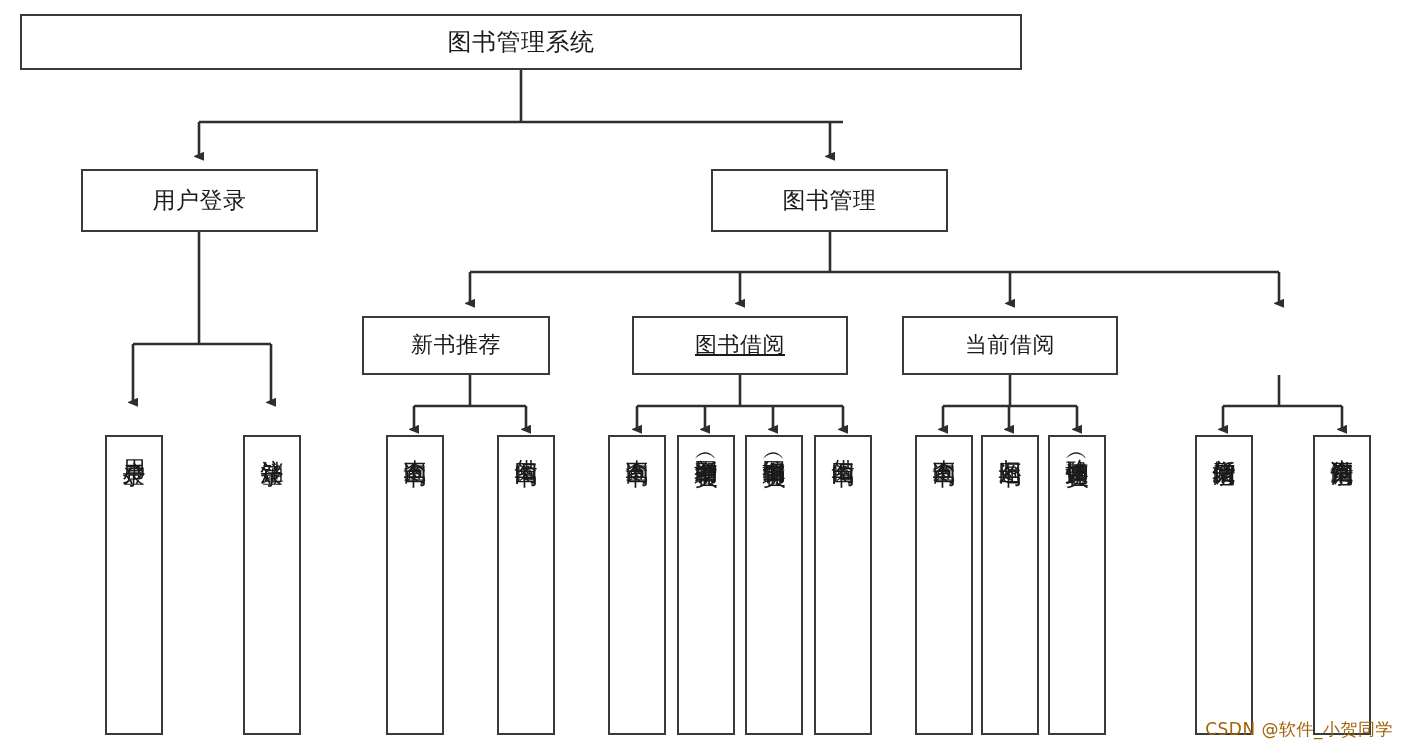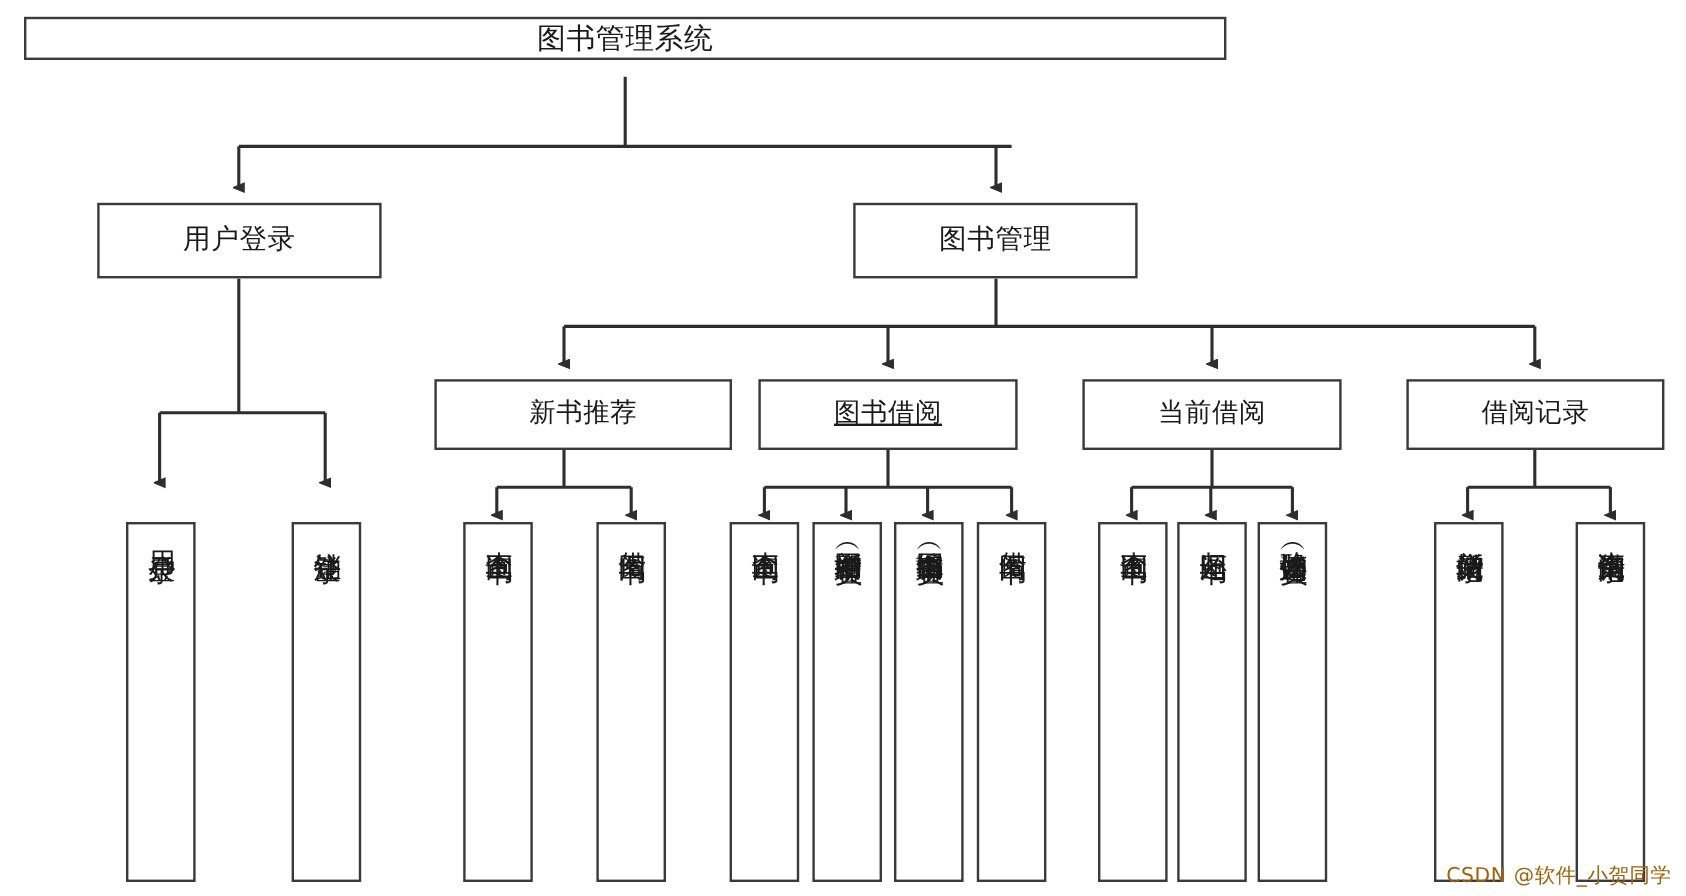--- a/index.html
+++ b/index.html
@@ -126,43 +126,40 @@
       <path d="M1009,406 L1009,429" marker-end="url(#arrow)"></path>
       <path d="M1077,406 L1077,429" marker-end="url(#arrow)"></path>
 
       <path d="M1279,375 L1279,406"></path>
       <path d="M1223,406 L1342,406"></path>
       <path d="M1223,406 L1223,429" marker-end="url(#arrow)"></path>
       <path d="M1342,406 L1342,429" marker-end="url(#arrow)"></path>
     </g>
   </svg>
 
-  <div class="node root" style="left:20px; top:14px; width:1002px; height:36px;">
+  <div class="node root" style="left:20px; top:14px; width:1002px; height:56px;">
     <span class="label">图书管理系统</span>
   </div>
 
   <div class="node level2" style="left:81px; top:169px; width:237px; height:63px;">
     <span class="label">用户登录</span>
   </div>
   <div class="node level2" style="left:711px; top:169px; width:237px; height:63px;text-align:center;">
     <span class="label">图书管理</span>
   </div>
 
-  <div class="node level3" style="left:362px; top:316px; width:248px; height:59px;">
+  <div class="node level3" style="left:362px; top:316px; width:188px; height:59px;">
     <span class="label">新书推荐</span>
   </div>
   <div class="node level3" style="left:632px; top:316px; width:216px; height:59px;text-decoration:underline;">
     <span class="label">图书借阅</span>
   </div>
   <div class="node level3" style="left:902px; top:316px; width:216px; height:59px;">
     <span class="label">当前借阅</span>
   </div>
-  <div class="node level3" style="left:1172px; top:316px; width:215px; height:59px;">
-    <span class="label">借阅记录</span>
-  </div>
 
   <div class="node leaf" style="left:105px; top:435px; width:58px; height:300px;">
     <span class="label">用户登录</span>
   </div>
   <div class="node leaf" style="left:243px; top:435px; width:58px; height:300px;">
     <span class="label">注销登录</span>
   </div>
 
   <div class="node leaf" style="left:386px; top:435px; width:58px; height:300px;">
     <span class="label">查询图书</span>

